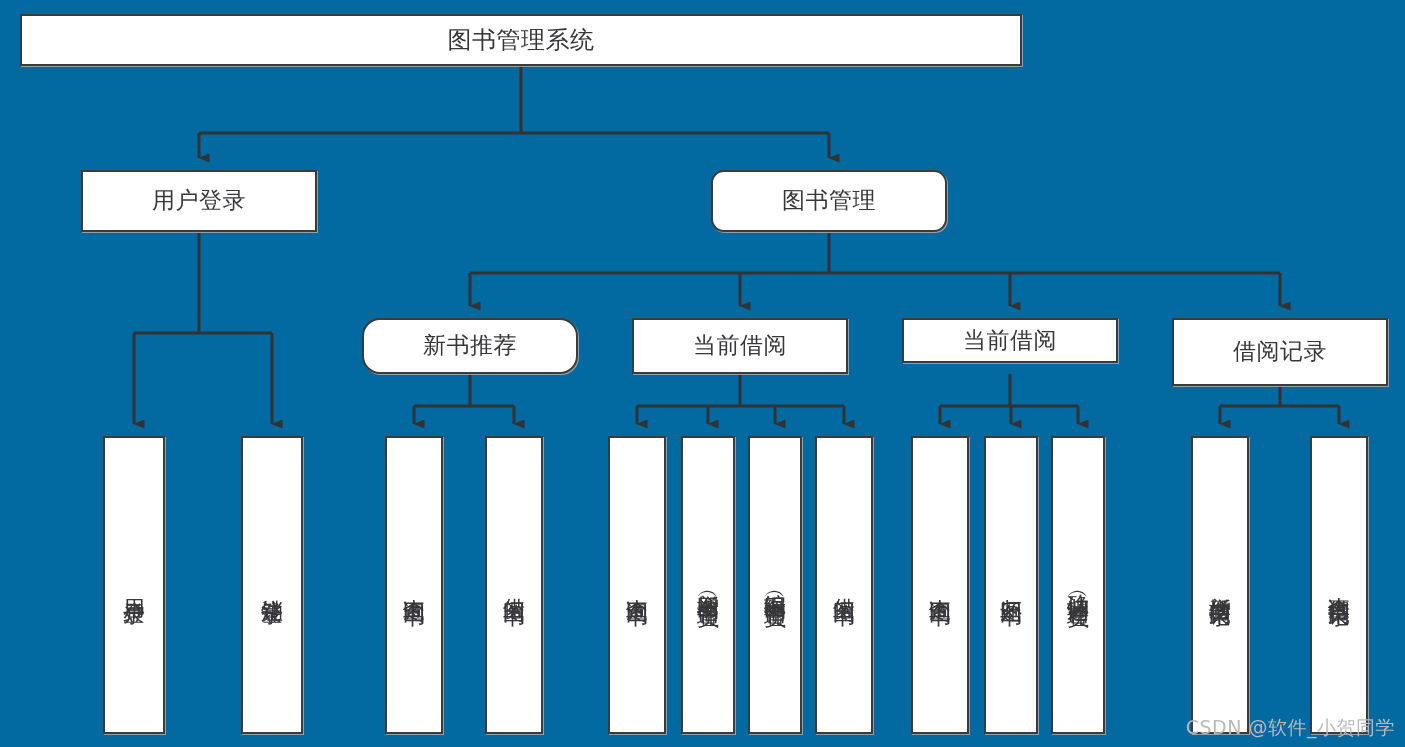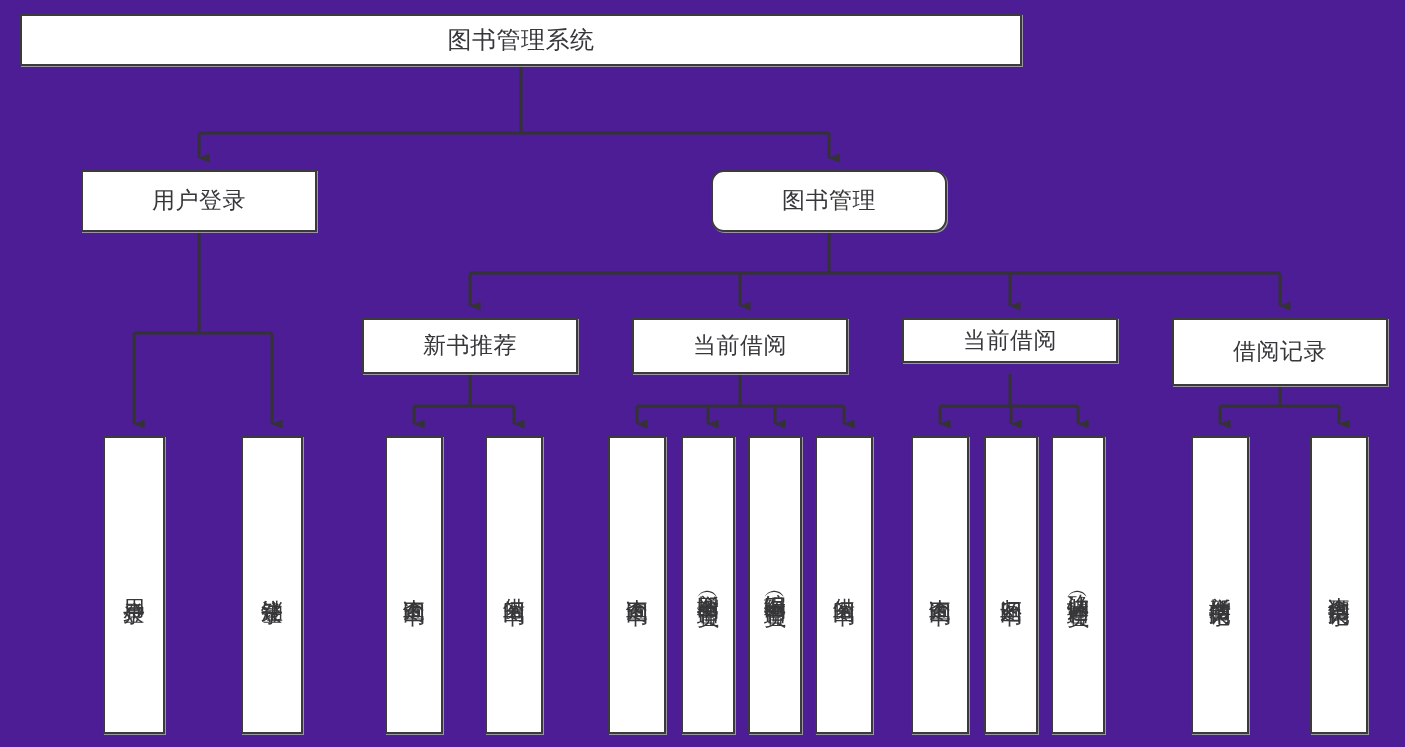--- a/index.html
+++ b/index.html
@@ -8,21 +8,21 @@
     padding: 0;
     background: #ffffff;
   }
   body {
     font-family: "DejaVu Sans", "Liberation Sans", sans-serif;
   }
   #canvas {
     position: relative;
     width: 1405px;
     height: 747px;
-    background: #4c1d95;
+    background: #0369a1;
     overflow: hidden;
   }
   #edges {
     position: absolute;
     left: 0;
     top: 0;
     width: 1405px;
     height: 747px;
     pointer-events: none;
   }
@@ -126,21 +126,21 @@
   <div id="nodes-layer">
       <div class="node horizontal root" style="left: 20px; top: 14px; width: 1002px; height: 52px;">
         <span class="htext">图书管理系统</span>
       </div>
       <div class="node horizontal" style="left: 81px; top: 170px; width: 236px; height: 62px;">
         <span class="htext">用户登录</span>
       </div>
       <div class="node horizontal" style="left: 711px; top: 170px; width: 236px; height: 62px; border-radius: 13px;">
         <span class="htext">图书管理</span>
       </div>
-      <div class="node horizontal" style="left: 362px; top: 318px; width: 216px; height: 56px;">
+      <div class="node horizontal" style="left: 362px; top: 318px; width: 216px; height: 56px; border-radius: 18px;">
         <span class="htext">新书推荐</span>
       </div>
       <div class="node horizontal" style="left: 632px; top: 318px; width: 216px; height: 56px;">
         <span class="htext">当前借阅</span>
       </div>
       <div class="node horizontal" style="left: 902px; top: 318px; width: 216px; height: 45px;">
         <span class="htext">当前借阅</span>
       </div>
       <div class="node horizontal" style="left: 1172px; top: 318px; width: 216px; height: 68px;">
         <span class="htext">借阅记录</span>
@@ -179,13 +179,14 @@
         <span class="vtext">确认归还（管理员）</span>
       </div>
       <div class="node vertical" style="left: 1191px; top: 436px; width: 58px; height: 298px;">
         <span class="vtext">新增借阅记录</span>
       </div>
       <div class="node vertical" style="left: 1310px; top: 436px; width: 58px; height: 298px;">
         <span class="vtext">查询借阅记录</span>
       </div>
     </div>
 
+  <div id="watermark">CSDN @软件_小贺同学</div>
 </div>
 
 </body></html>

